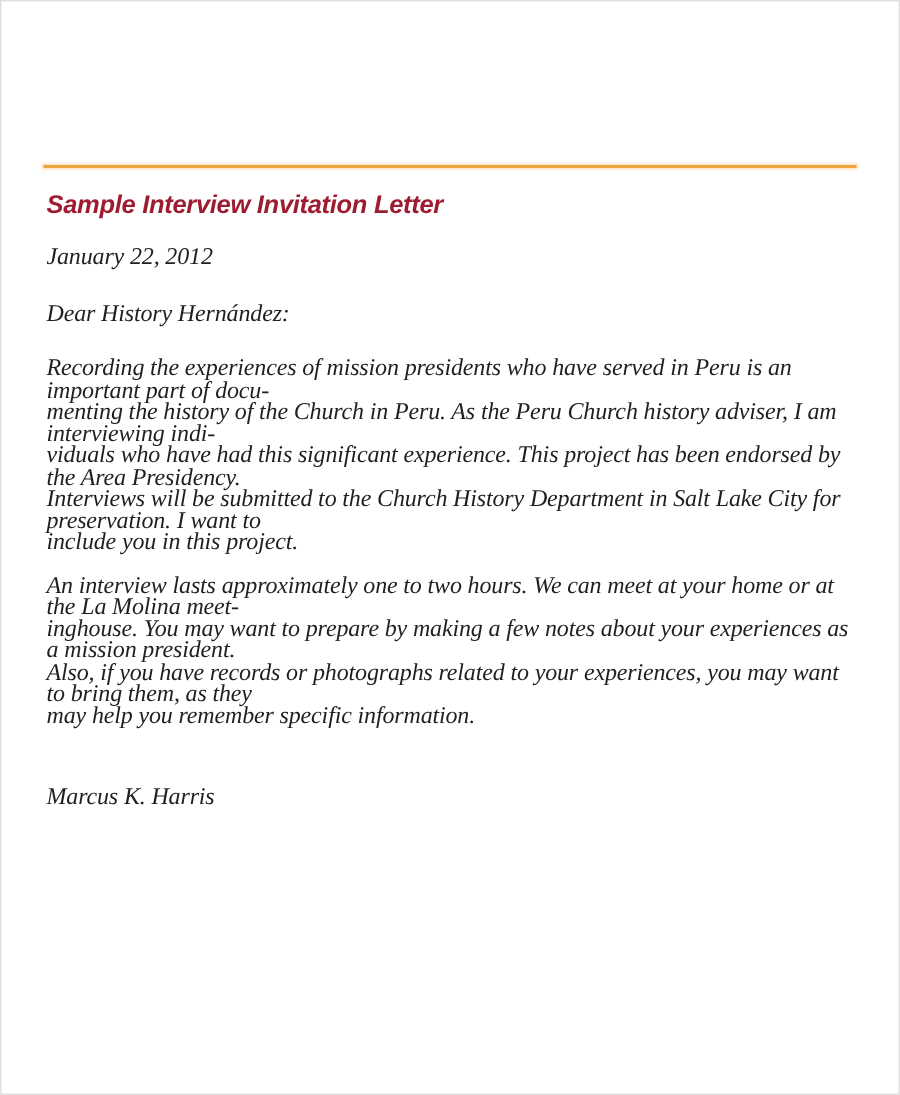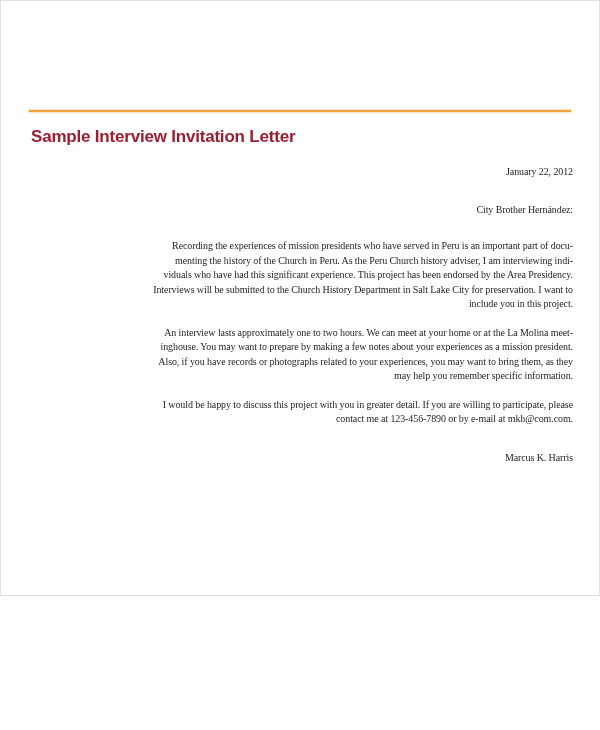--- a/index.html
+++ b/index.html
@@ -3,85 +3,83 @@
 <meta charset="utf-8">
 <style>
   html, body {
     margin: 0;
     padding: 0;
     background: #fff;
   }
   .page {
     position: relative;
     width: 600px;
-    height: 596px;
+    height: 730px;
     box-sizing: border-box;
     background: #ffffff;
     border: 1px solid var(--page-border, #e0e0e0);
     font-family: "Liberation Serif", "DejaVu Serif", serif;
     overflow: hidden;
+    font-style: italic;
   }
   .rule {
     position: absolute;
     left: 28px;
     right: 28px;
     top: 109px;
     height: 2px;
     background: var(--accent-rule, #eda63e);
     box-shadow: 0 0 2px 1px rgba(237, 166, 62, 0.35);
   }
   .content {
     position: absolute;
     top: 112px;
     left: 30px;
     right: 26px;
   }
   .content p, .sig-block div {
     margin: 0;
-    font-size: 10px;
+    font-size: 16px;
     line-height: 14.5px;
     letter-spacing: -0.1px;
     color: var(--body-text, #1f1f1f);
     white-space: pre-line;
-    text-align: right;
   }
   h1.title {
     margin: 14px 0 0 0;
     font-family: "Liberation Sans", "DejaVu Sans", sans-serif;
     font-weight: bold;
     font-size: 17px;
     line-height: 19px;
     letter-spacing: -0.2px;
     color: var(--title-color, #9e1c31);
   }
   .date       { margin-top: 19px !important; }
   .recipient  { margin-top: 17px !important; }
   .salutation { margin-top: 23px !important; }
   .para-first { margin-top: 22px !important; }
   .para       { margin-top: 14px !important; }
   .closing    { margin-top: 33px !important; }
-  .sig-block  { margin-top: 24px; }
+  .sig-block  { margin-top: 40px; }
 </style>
 </head>
 <body>
 
 <div class="page">
   <div class="rule"></div>
   <div class="content">
     <h1 class="title">Sample Interview Invitation Letter</h1>
     <p class="date">January 22, 2012</p>
-    <p class="salutation">City Brother Hernández:</p>
+    <p class="salutation">Dear History Hernández:</p>
     <p class="para-first">Recording the experiences of mission presidents who have served in Peru is an important part of docu-
 menting the history of the Church in Peru. As the Peru Church history adviser, I am interviewing indi-
 viduals who have had this significant experience. This project has been endorsed by the Area Presidency.
 Interviews will be submitted to the Church History Department in Salt Lake City for preservation. I want to
 include you in this project.</p>
     <p class="para">An interview lasts approximately one to two hours. We can meet at your home or at the La Molina meet-
 inghouse. You may want to prepare by making a few notes about your experiences as a mission president.
 Also, if you have records or photographs related to your experiences, you may want to bring them, as they
 may help you remember specific information.</p>
-    <p class="para">I would be happy to discuss this project with you in greater detail. If you are willing to participate, please
-contact me at 123-456-7890 or by e-mail at mkh@com.com.</p>
     <div class="sig-block">
       <div>Marcus K. Harris</div>
     </div>
   </div>
 </div>
 
 </body></html>

